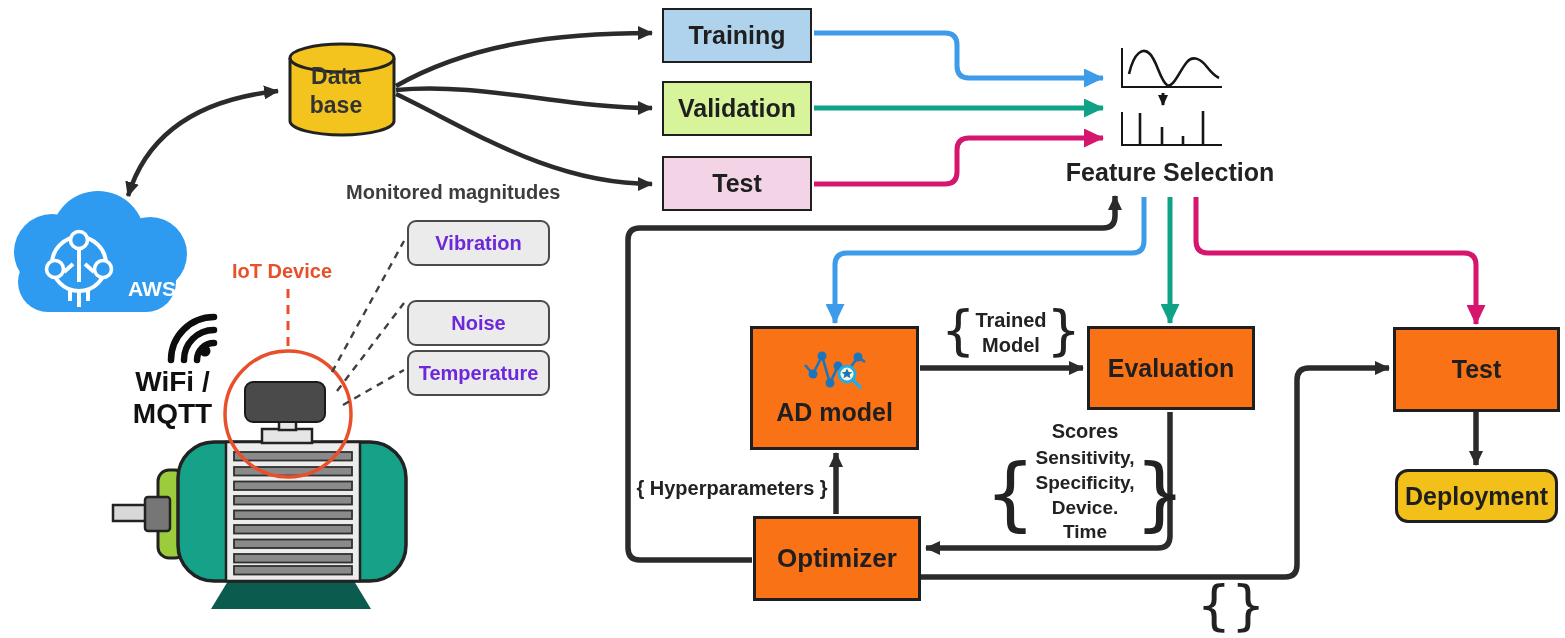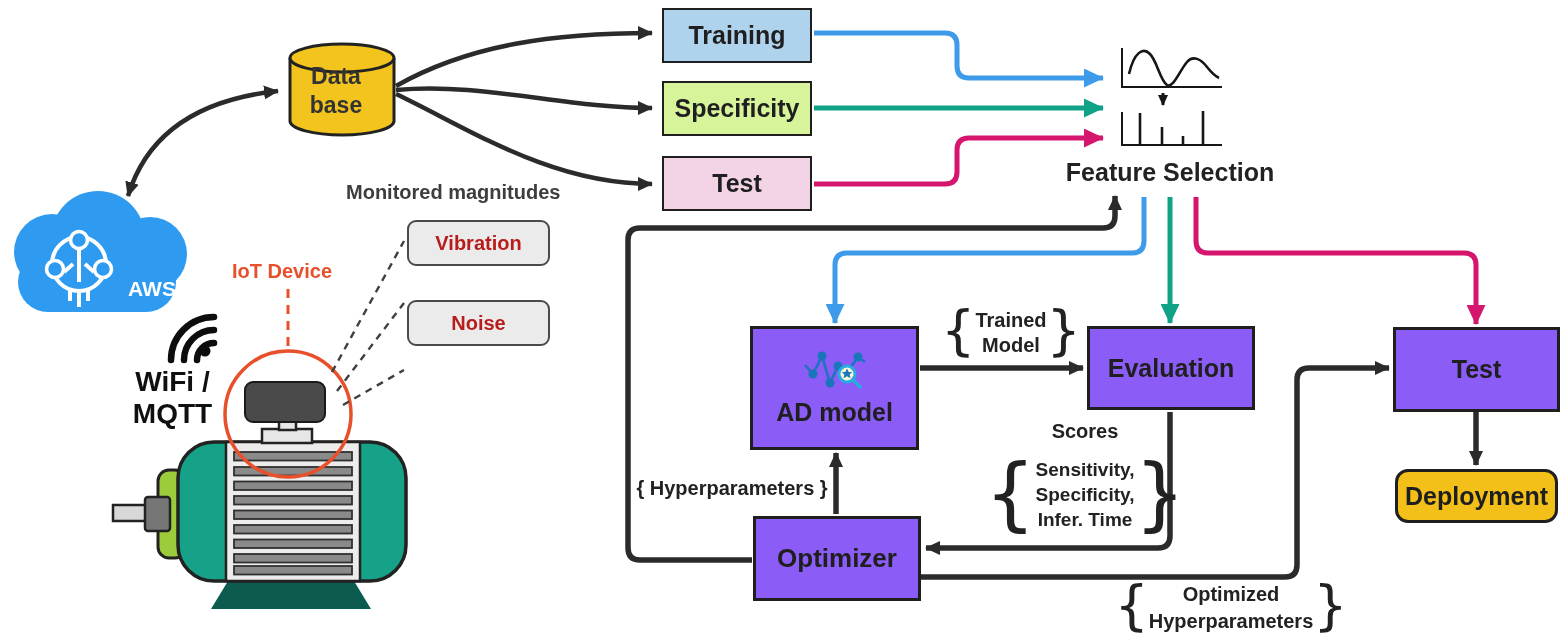--- a/index.html
+++ b/index.html
@@ -5,30 +5,30 @@
   html,body{margin:0;padding:0;background:#fff;}
   .stage{position:relative;width:1565px;height:638px;background:#ffffff;overflow:hidden;
          font-family:"Liberation Sans","DejaVu Sans",sans-serif;color:#1f1f1f;}
   .stage svg.wiring{position:absolute;left:0;top:0;z-index:1;}
   .node{position:absolute;z-index:2;display:flex;align-items:center;justify-content:center;
         border:2.5px solid #1f1f1f;box-sizing:border-box;font-weight:bold;color:#1f1f1f;}
   .ds-box{left:662px;width:150px;height:55px;font-size:25px;}
   #ds-training{top:8px;background:#AFD3ED;}
   #ds-validation{top:81px;background:#D7F49B;}
   #ds-test{top:156px;background:#F3D4E6;}
-  .cream{background:#8b5cf6;border-width:3px;}
+  .cream{background:#f97316;border-width:3px;}
   #ad-model{left:750px;top:326px;width:169px;height:124px;flex-direction:column;gap:3px;font-size:25px;justify-content:center;}
   #evaluation{left:1087px;top:326px;width:168px;height:84px;font-size:25px;}
   #optimizer{left:753px;top:516px;width:168px;height:85px;font-size:26px;}
   #test-node{left:1393px;top:327px;width:167px;height:85px;font-size:25px;}
   #deployment{left:1395px;top:469px;width:163px;height:54px;background:#F2C018;border-radius:13px;
               font-size:25px;border-width:3.5px;}
   .sensor-label{position:absolute;z-index:2;left:407px;width:139px;height:42px;background:#EBEBEB;
         border:2px solid #4a4a4a;border-radius:9px;display:flex;align-items:center;justify-content:center;
-        font-weight:bold;font-size:20px;color:#b91c1c;}
+        font-weight:bold;font-size:20px;color:#6d28d9;}
   #sensor-vibration{top:220px;} #sensor-noise{top:284px;margin-top:16px;} #sensor-temperature{top:350px;}
   .txt{position:absolute;z-index:2;font-weight:bold;}
   #monitored-title{left:346px;top:181px;width:240px;font-size:20px;color:#3d3d3d;}
   #fs-label{left:1050px;top:158px;width:240px;text-align:center;font-size:25px;color:#222;}
   #db-label{left:290px;top:62px;width:92px;text-align:center;font-size:23px;color:#333;
             line-height:1.28;white-space:pre-line;}
   #aws-label{left:112px;top:277px;width:80px;font-size:21px;color:#fff;text-align:center;}
   #wifi-label{left:100px;top:366px;width:145px;text-align:center;font-size:28px;color:#101010;}
   #iot-label{left:232px;top:260px;width:115px;font-size:20px;color:#E8502B;}
   .edge-label{position:absolute;z-index:2;display:flex;align-items:center;justify-content:center;
@@ -187,26 +187,29 @@
   <div class="txt" id="iot-label">IoT Device</div>
   <div class="txt" id="monitored-title">Monitored magnitudes</div>
   <div class="txt" id="fs-label">Feature Selection</div>
 
   <div class="sensor-label" id="sensor-vibration">
     <span>Vibration</span>
     </div>
   <div class="sensor-label" id="sensor-noise">
     <span>Noise</span>
     </div>
+  <div class="sensor-label" id="sensor-temperature">
+    <span>Temperature</span>
+    </div>
 
   <div class="node ds-box" id="ds-training">
     <span>Training</span>
     </div>
   <div class="node ds-box" id="ds-validation">
-    <span>Specificity</span>
+    <span>Validation</span>
     </div>
   <div class="node ds-box" id="ds-test">
     <span>Test</span>
     </div>
 
   <div class="node cream" id="ad-model">
     <svg width="66" height="46" viewBox="0 0 66 46">
       <path d="M3,16 L11,25 L20,7 L28,34 L36,17 L42,22" fill="none" stroke="#1B75BC" stroke-width="2.6"></path>
       <path d="M48,19 L56,8 L63,13" fill="none" stroke="#1B75BC" stroke-width="2.6"></path>
       <circle cx="11" cy="25" r="4.5" fill="#1B75BC"></circle>
@@ -239,24 +242,22 @@
 Model</span>
     <span class="brace b2">}</span>
   </div>
   <div class="edge-label" id="scores-title">
     <span>Scores</span>
     </div>
   <div class="edge-label" id="scores-block">
     <span class="brace b3">{</span>
     <span class="preline">Sensitivity,
 Specificity,
-Infer. Time</span>
+Device. Time</span>
     <span class="brace b3">}</span>
   </div>
   <div class="edge-label" id="hyperparams">{ Hyperparameters }</div>
   <div class="edge-label" id="optimized">
     <span class="brace b2">{</span>
-    <span class="preline">Optimized
-Hyperparameters</span>
     <span class="brace b2">}</span>
   </div>
 
 </div>
 
 </body></html>

